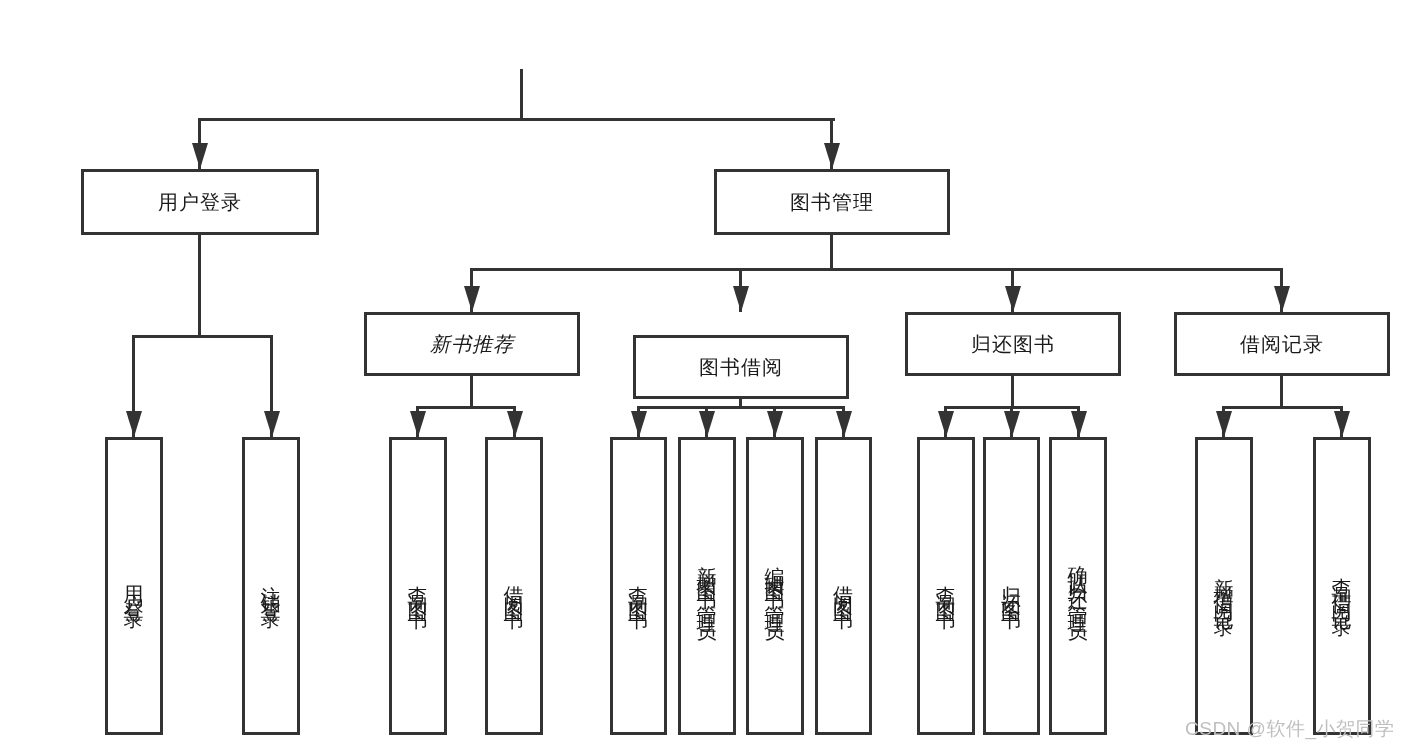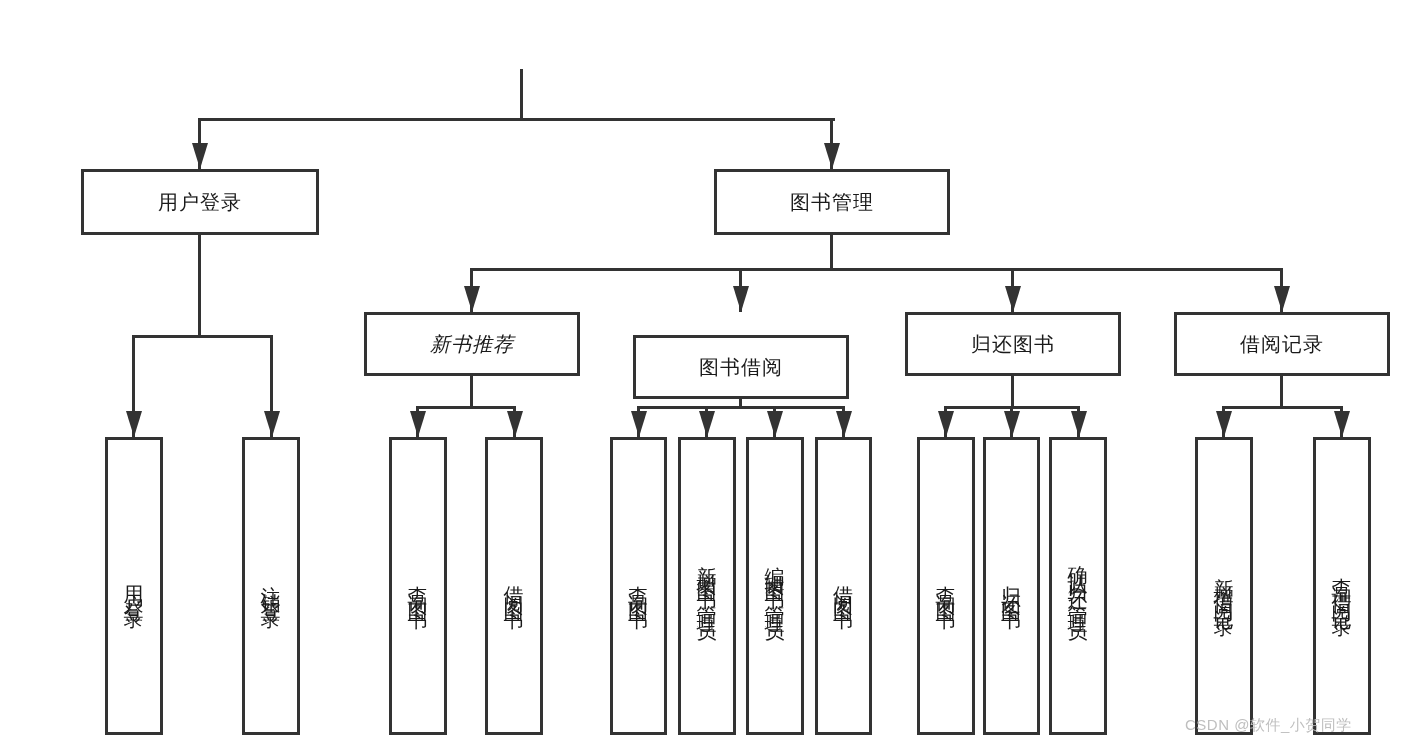--- a/index.html
+++ b/index.html
@@ -17,21 +17,21 @@
     letter-spacing:8px;font-size:20px;line-height:1;
     display:flex;align-items:center;justify-content:center;
   }
   .ln{position:absolute;background:#333333;z-index:1;}
   .arrow{
     position:absolute;width:0;height:0;z-index:1;
     border-left:8px solid transparent;border-right:8px solid transparent;
     border-top:26px solid #333333;
   }
   .watermark{
-    position:absolute;left:1185px;top:716px;font-size:15px;color:#bfbfbf;
+    position:absolute;left:1185px;top:716px;font-size:19px;color:#bfbfbf;
     letter-spacing:0.5px;white-space:nowrap;z-index:5;
   }
 </style>
 </head>
 <body>
 
 <div id="stage">
 
 
   <div class="ln" style="left:520px;top:69px;width:3px;height:49px;"></div>

